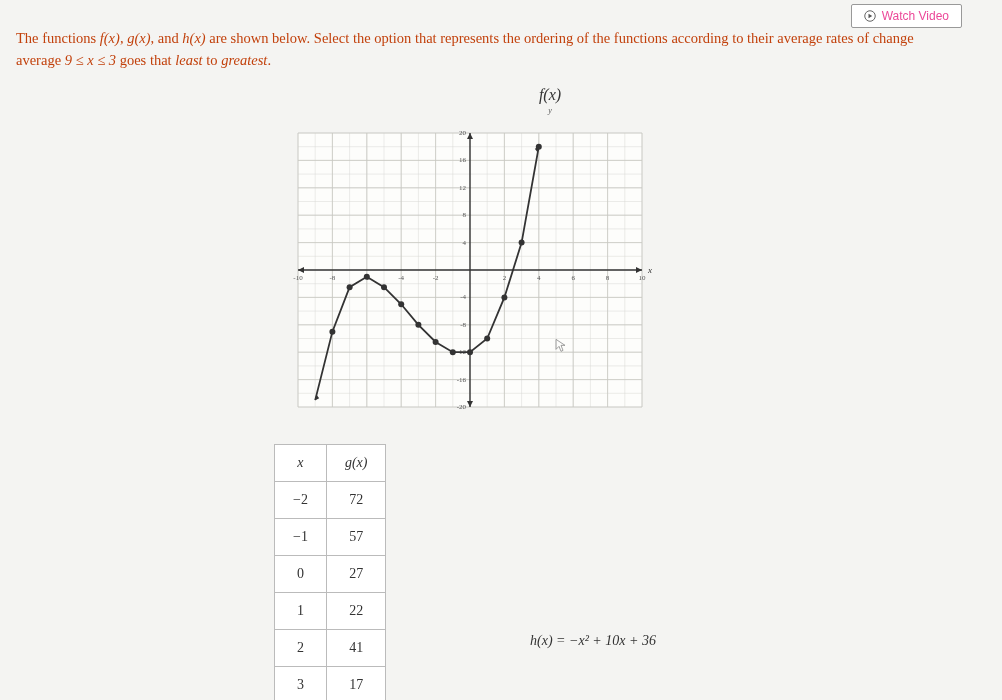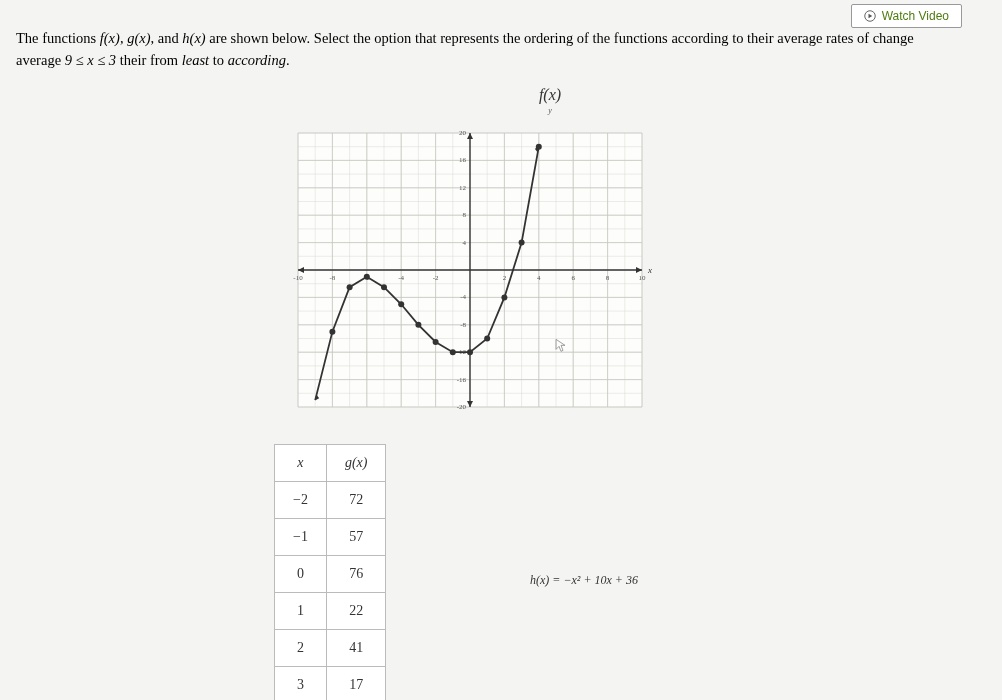--- a/index.html
+++ b/index.html
@@ -14,35 +14,35 @@
   }
   .watch-video-btn {
     position: absolute;
     top: 4px;
     right: 40px;
     border: 1px solid #999;
     border-radius: 2px;
     padding: 4px 12px;
     font-size: 12px;
     font-family: Arial, sans-serif;
-    color: #4d7c0f;
+    color: #ec4899;
     background: #fff;
     display: flex;
     align-items: center;
     gap: 6px;
     cursor: pointer;
   }
   .watch-video-btn svg { width: 12px; height: 12px; }
   .problem-text {
     position: absolute;
     top: 28px;
     left: 16px;
     right: 0;
     font-size: 14.5px;
-    color: #000000;
+    color: #c2410c;
     line-height: 1.5;
   }
   .math { font-style: italic; font-family: 'Times New Roman', serif; }
   .emph { font-style: italic; text-align: right; }
 
   
   .chart-wrap {
     position: absolute;
     top: 86px;
     left: 280px;
@@ -82,41 +82,41 @@
     border: 1px solid #bbb;
     padding: 10px 18px;
     text-align: center;
     font-weight: normal;
   }
   .gx-table th { font-style: italic; }
 
   
   .hx-formula {
     position: absolute;
-    top: 573px;
+    top: 633px;
     left: 530px;
-    font-size: 12px;
+    font-size: 14px;
     font-style: italic;
     font-family: 'Times New Roman', serif;
   }
 </style>
 </head>
 <body>
 
 <div class="watch-video-btn">
   <svg viewBox="0 0 16 16">
     <circle cx="8" cy="8" r="7" fill="none" stroke="#555" stroke-width="1.2"></circle>
     <polygon points="6,5 6,11 11,8" fill="#555"></polygon>
   </svg>
   <span>Watch Video</span>
 </div>
 
 <div class="problem-text">
   <span>The functions </span><span class="math">f(x)</span><span>, </span><span class="math">g(x)</span><span>, and </span><span class="math">h(x)</span><span> are shown below. Select the option that represents the ordering of the functions according to their average rates of change</span><br>
-  <span>average </span><span class="math">9 ≤ x ≤ 3</span><span> their from </span><span class="emph">least</span><span> to </span><span class="emph">according</span><span>.</span>
+  <span>average </span><span class="math">9 ≤ x ≤ 3</span><span> goes that </span><span class="emph">least</span><span> to </span><span class="emph">greatest</span><span>.</span>
 </div>
 
 <div class="chart-wrap">
   <div class="chart-title math">f(x)</div>
   <div class="chart-sub">y</div>
   <div class="chart-box">
     <svg id="chart-svg" width="380" height="310">
         <rect x="18" y="18" width="344" height="274" fill="#fdfdfb" stroke="none"></rect>
         <line x1="18" y1="18" x2="18" y2="292" stroke="#d8d8d4" stroke-width="0.5"></line>
         <line x1="35.2" y1="18" x2="35.2" y2="292" stroke="#d8d8d4" stroke-width="0.5"></line>
@@ -239,21 +239,21 @@
       <tr>
         <td>−2</td>
         <td>72</td>
       </tr>
       <tr>
         <td>−1</td>
         <td>57</td>
       </tr>
       <tr>
         <td>0</td>
-        <td>76</td>
+        <td>27</td>
       </tr>
       <tr>
         <td>1</td>
         <td>22</td>
       </tr>
       <tr>
         <td>2</td>
         <td>41</td>
       </tr>
       <tr>

